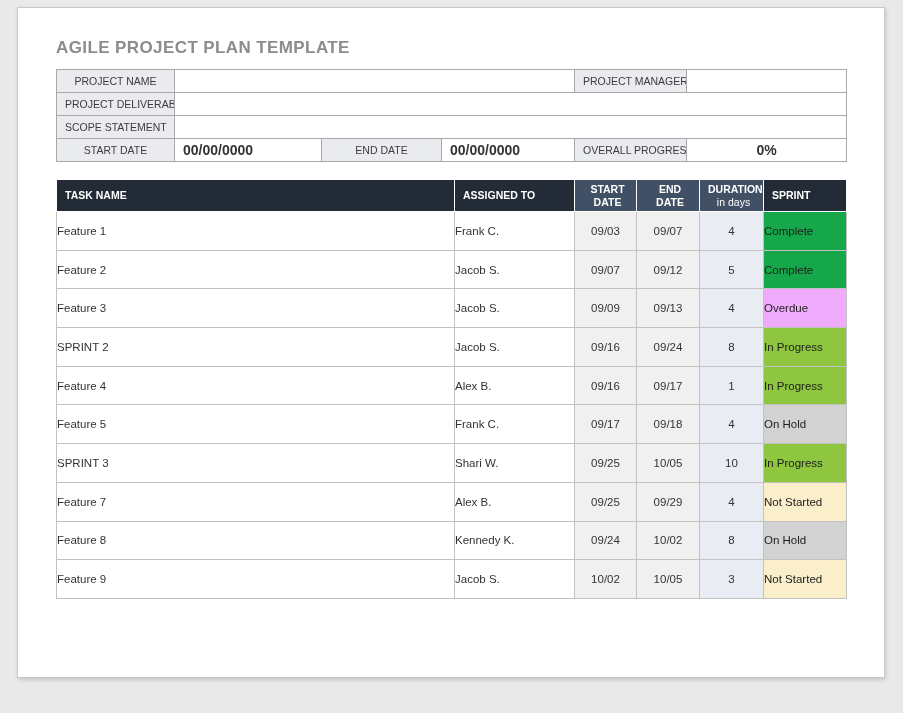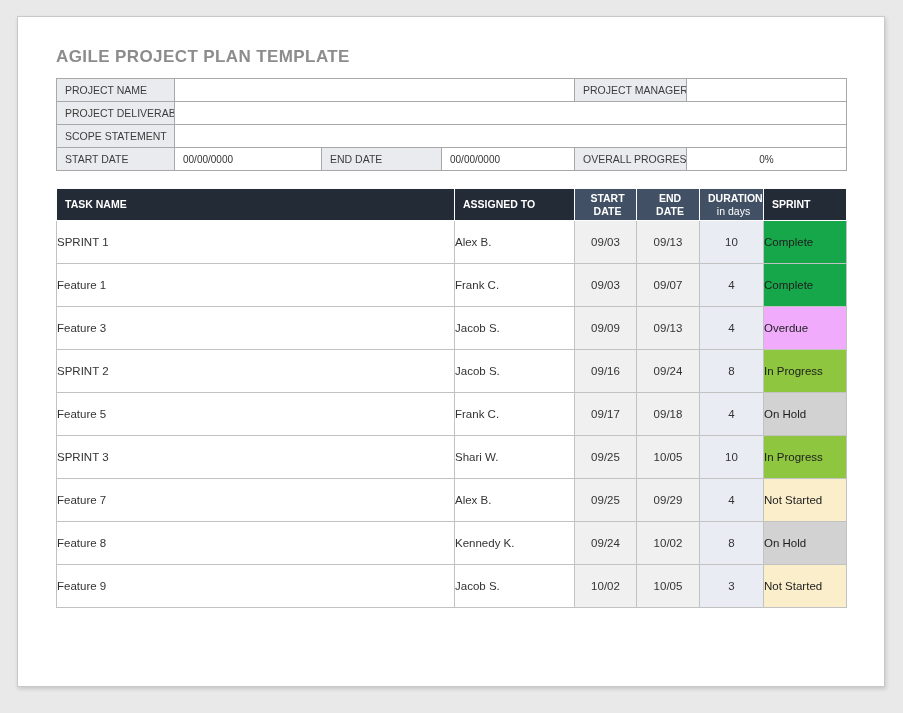--- a/index.html
+++ b/index.html
@@ -4,21 +4,21 @@
 <style>
   * { box-sizing: border-box; }
   html,body { margin:0; padding:0; }
   body {
     width:903px; height:713px;
     background:#e9e9e9;
     font-family:"Liberation Sans", sans-serif;
     position:relative; overflow:hidden;
   }
   .page {
-    position:absolute; left:17px; top:16px;
+    position:absolute; left:17px; top:7px;
     width:868px; height:671px;
     background:#ffffff;
     border:1px solid #c9c9c9;
     box-shadow:1px 2px 4px rgba(0,0,0,0.15);
   }
   .title {
     position:absolute; left:38px; top:30px;
     margin:0;
     font-size:17px; font-weight:bold;
     letter-spacing:0.4px;
@@ -30,22 +30,22 @@
     width:790px;
     border-collapse:collapse; table-layout:fixed;
     font-size:10.5px; color:#3c3c3c;
   }
   table.fields td {
     border:1px solid #a8a8a8;
     height:23px;
     padding:0 8px;
     overflow:hidden; white-space:nowrap;
   }
-  table.fields td.lbl { background:#e9ebee; text-align:left; }
-  table.fields td.val { background:#ffffff; text-align:left; font-size:10px; color:#333; }
+  table.fields td.lbl { background:#e9ebee; text-align:center; }
+  table.fields td.val { background:#ffffff; text-align:left; font-size:14px; color:#333;font-weight:bold; }
   table.fields td.val-center { text-align:center; }
   
   table.tasks {
     position:absolute; left:38px; top:171px;
     width:790px; height:420px;
     border-collapse:collapse; table-layout:fixed;
     font-size:11.5px; color:#333;padding-left:33px;
   }
   table.tasks th {
     padding:0 4px 0 8px;
@@ -133,49 +133,57 @@
         </th>
         <th class="th-light">
           <div>DURATION</div>
           <div class="sub">in days</div>
         </th>
         <th class="th-dark">SPRINT</th>
       </tr>
     </thead>
     <tbody>
         <tr>
-          <td class="td-task">SPRINT 1</td>
-          <td class="td-assigned">Alex B.</td>
-          <td class="td-date">09/03</td>
-          <td class="td-date">09/13</td>
-          <td class="td-dur">10</td>
-          <td class="td-status" style="background: rgb(23, 167, 75);">Complete</td>
-        </tr>
-        <tr>
           <td class="td-task">Feature 1</td>
           <td class="td-assigned">Frank C.</td>
           <td class="td-date">09/03</td>
           <td class="td-date">09/07</td>
           <td class="td-dur">4</td>
           <td class="td-status" style="background: rgb(23, 167, 75);">Complete</td>
         </tr>
         <tr>
+          <td class="td-task">Feature 2</td>
+          <td class="td-assigned">Jacob S.</td>
+          <td class="td-date">09/07</td>
+          <td class="td-date">09/12</td>
+          <td class="td-dur">5</td>
+          <td class="td-status" style="background: rgb(23, 167, 75);">Complete</td>
+        </tr>
+        <tr>
           <td class="td-task">Feature 3</td>
           <td class="td-assigned">Jacob S.</td>
           <td class="td-date">09/09</td>
           <td class="td-date">09/13</td>
           <td class="td-dur">4</td>
           <td class="td-status" style="background: #f0abfc;">Overdue</td>
         </tr>
         <tr>
           <td class="td-task">SPRINT 2</td>
           <td class="td-assigned">Jacob S.</td>
           <td class="td-date">09/16</td>
           <td class="td-date">09/24</td>
           <td class="td-dur">8</td>
+          <td class="td-status" style="background: rgb(142, 198, 63);">In Progress</td>
+        </tr>
+        <tr>
+          <td class="td-task">Feature 4</td>
+          <td class="td-assigned">Alex B.</td>
+          <td class="td-date">09/16</td>
+          <td class="td-date">09/17</td>
+          <td class="td-dur">1</td>
           <td class="td-status" style="background: rgb(142, 198, 63);">In Progress</td>
         </tr>
         <tr>
           <td class="td-task">Feature 5</td>
           <td class="td-assigned">Frank C.</td>
           <td class="td-date">09/17</td>
           <td class="td-date">09/18</td>
           <td class="td-dur">4</td>
           <td class="td-status" style="background: rgb(210, 210, 210);">On Hold</td>
         </tr>

